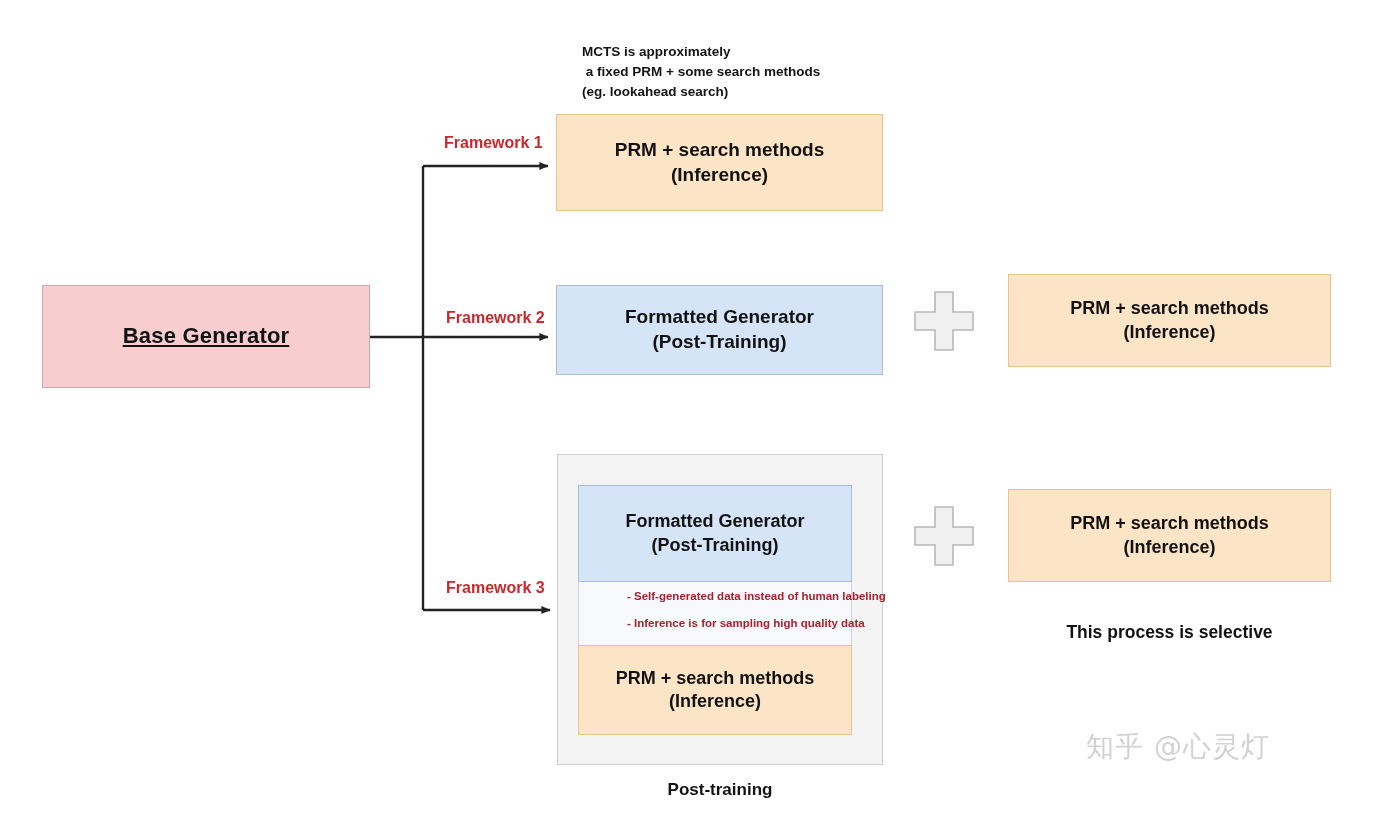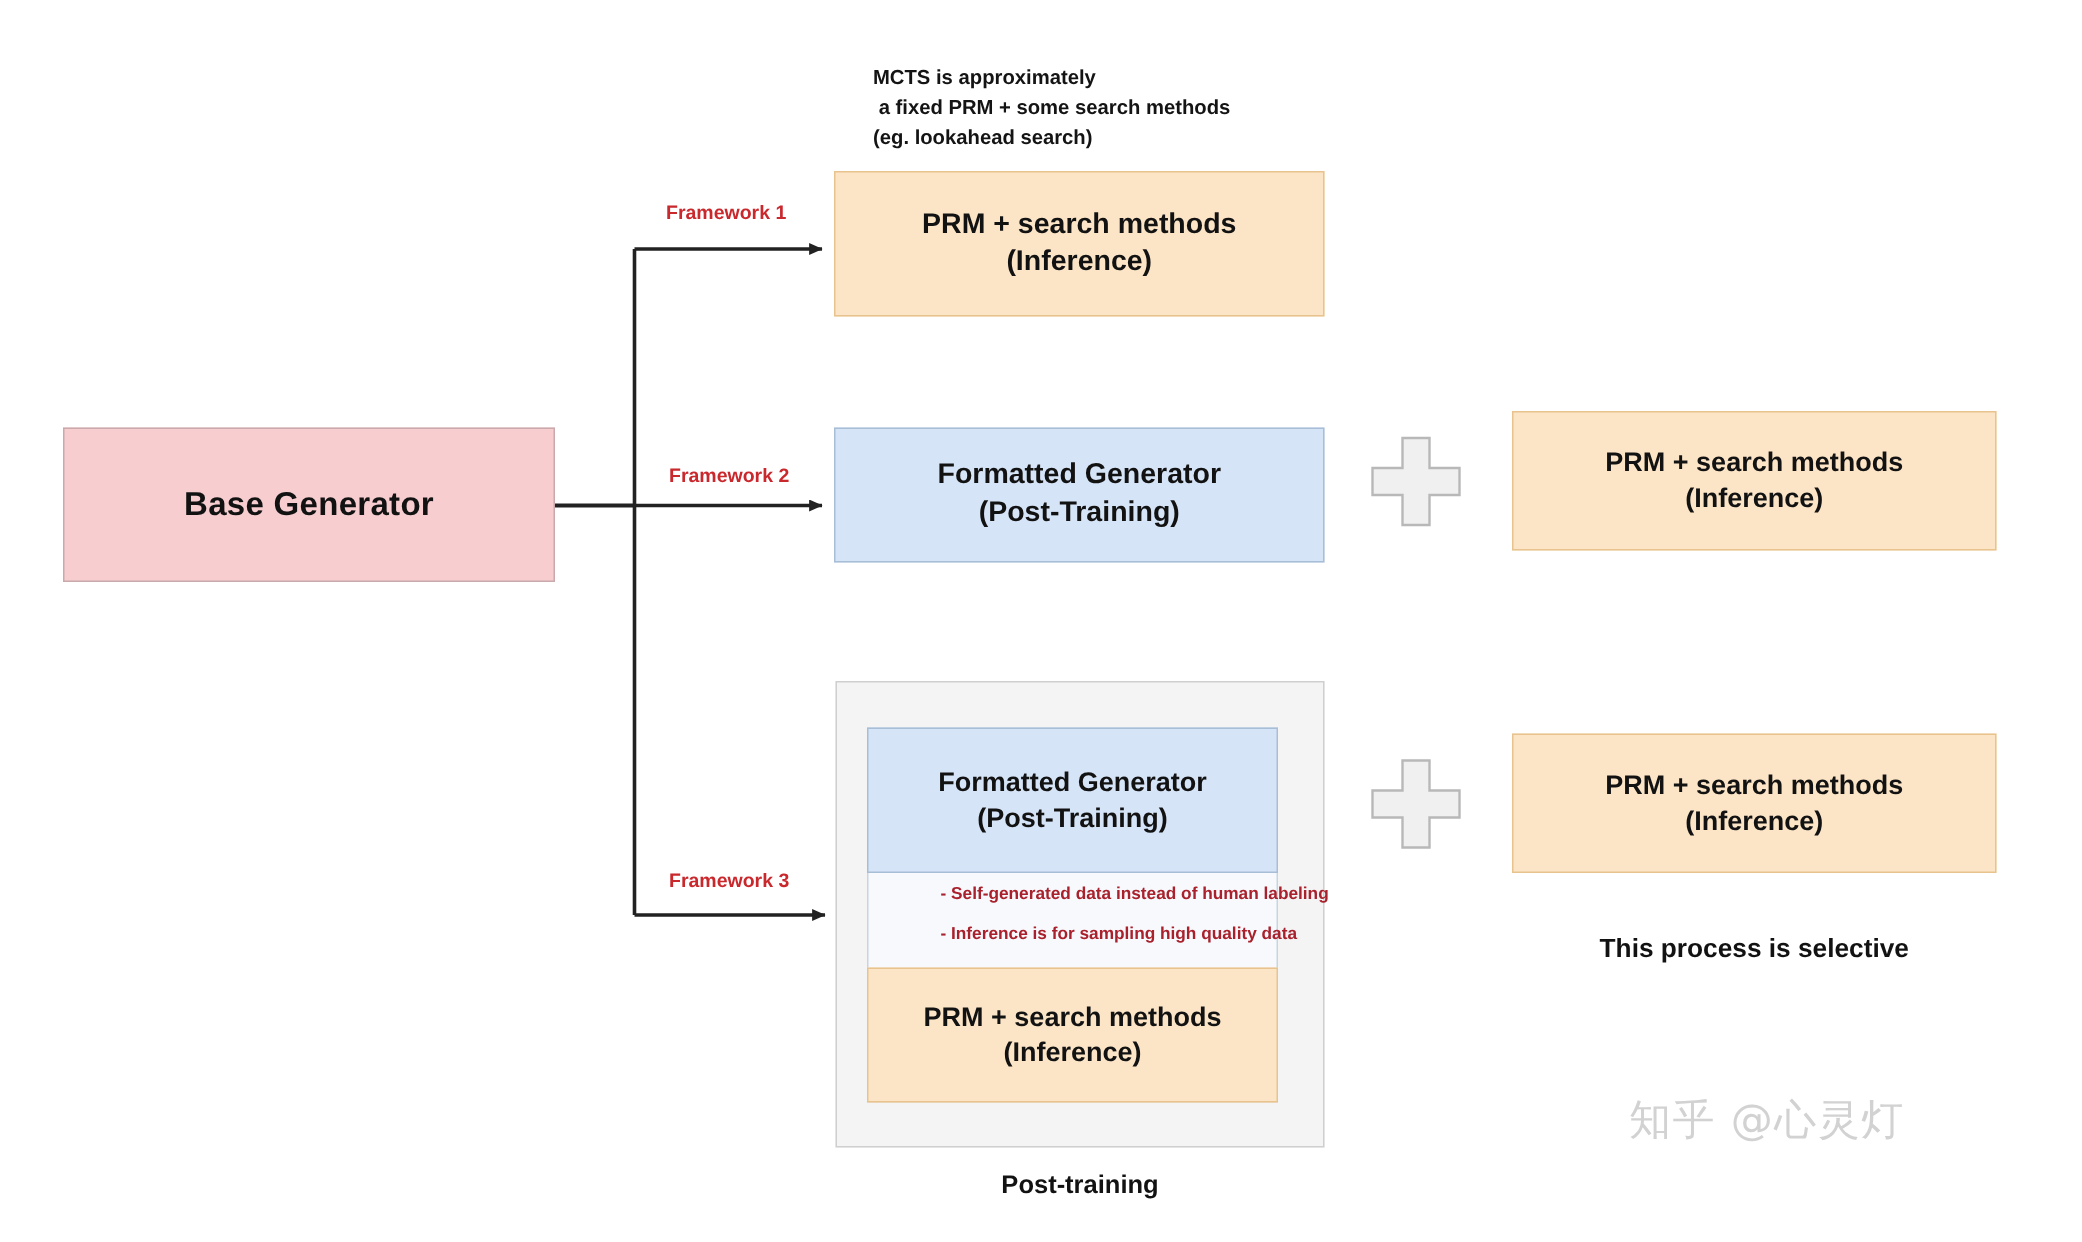--- a/index.html
+++ b/index.html
@@ -33,20 +33,21 @@
   .box-line { display: block; white-space: nowrap; }
 
   
   #base-generator {
     left: 42px;  top: 285px;
     width: 328px; height: 103px;
     background: #f7cdd0;
     border: 1px solid #c9a9ab;
     font-size: 22px;
     letter-spacing: .2px;
+    text-decoration: underline;
   }
 
   
   .orange {
     background: #fce5c7;
     border: 1px solid #e8c38d;
   }
   
   .blue {
     background: #d6e4f7;
@@ -111,21 +112,21 @@
     white-space: nowrap;
     margin-left: 33px;
   }
   #note-1 { left: 594px; top: 590px; }
   #note-2 { left: 594px; top: 617px; }
 
   
   .framework-label {
     position: absolute;
     color: #c9282d;
-    font-size: 13px;
+    font-size: 16px;
     font-weight: bold;
     white-space: nowrap;
   }
   #framework-label-1 { left: 444px; top: 134px; }
   #framework-label-2 { left: 446px; top: 309px; }
   #framework-label-3 { left: 446px; top: 579px; }
 
   
   #mcts-note {
     position: absolute;

